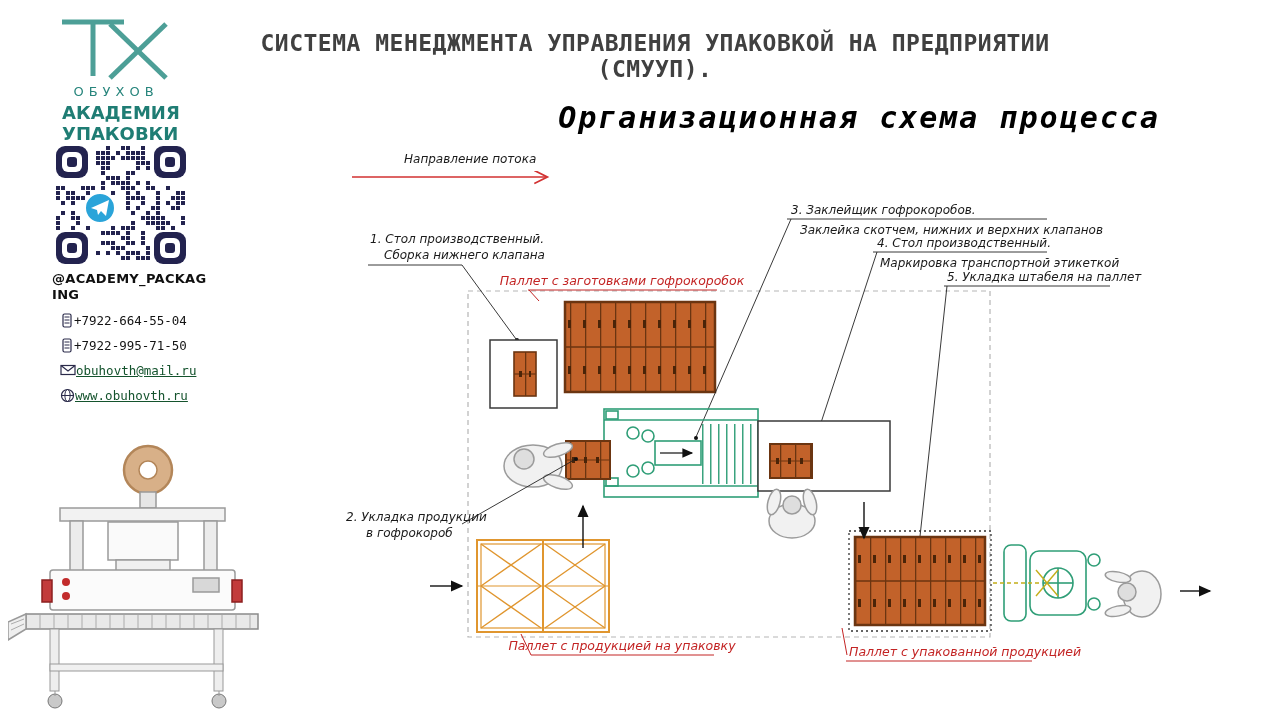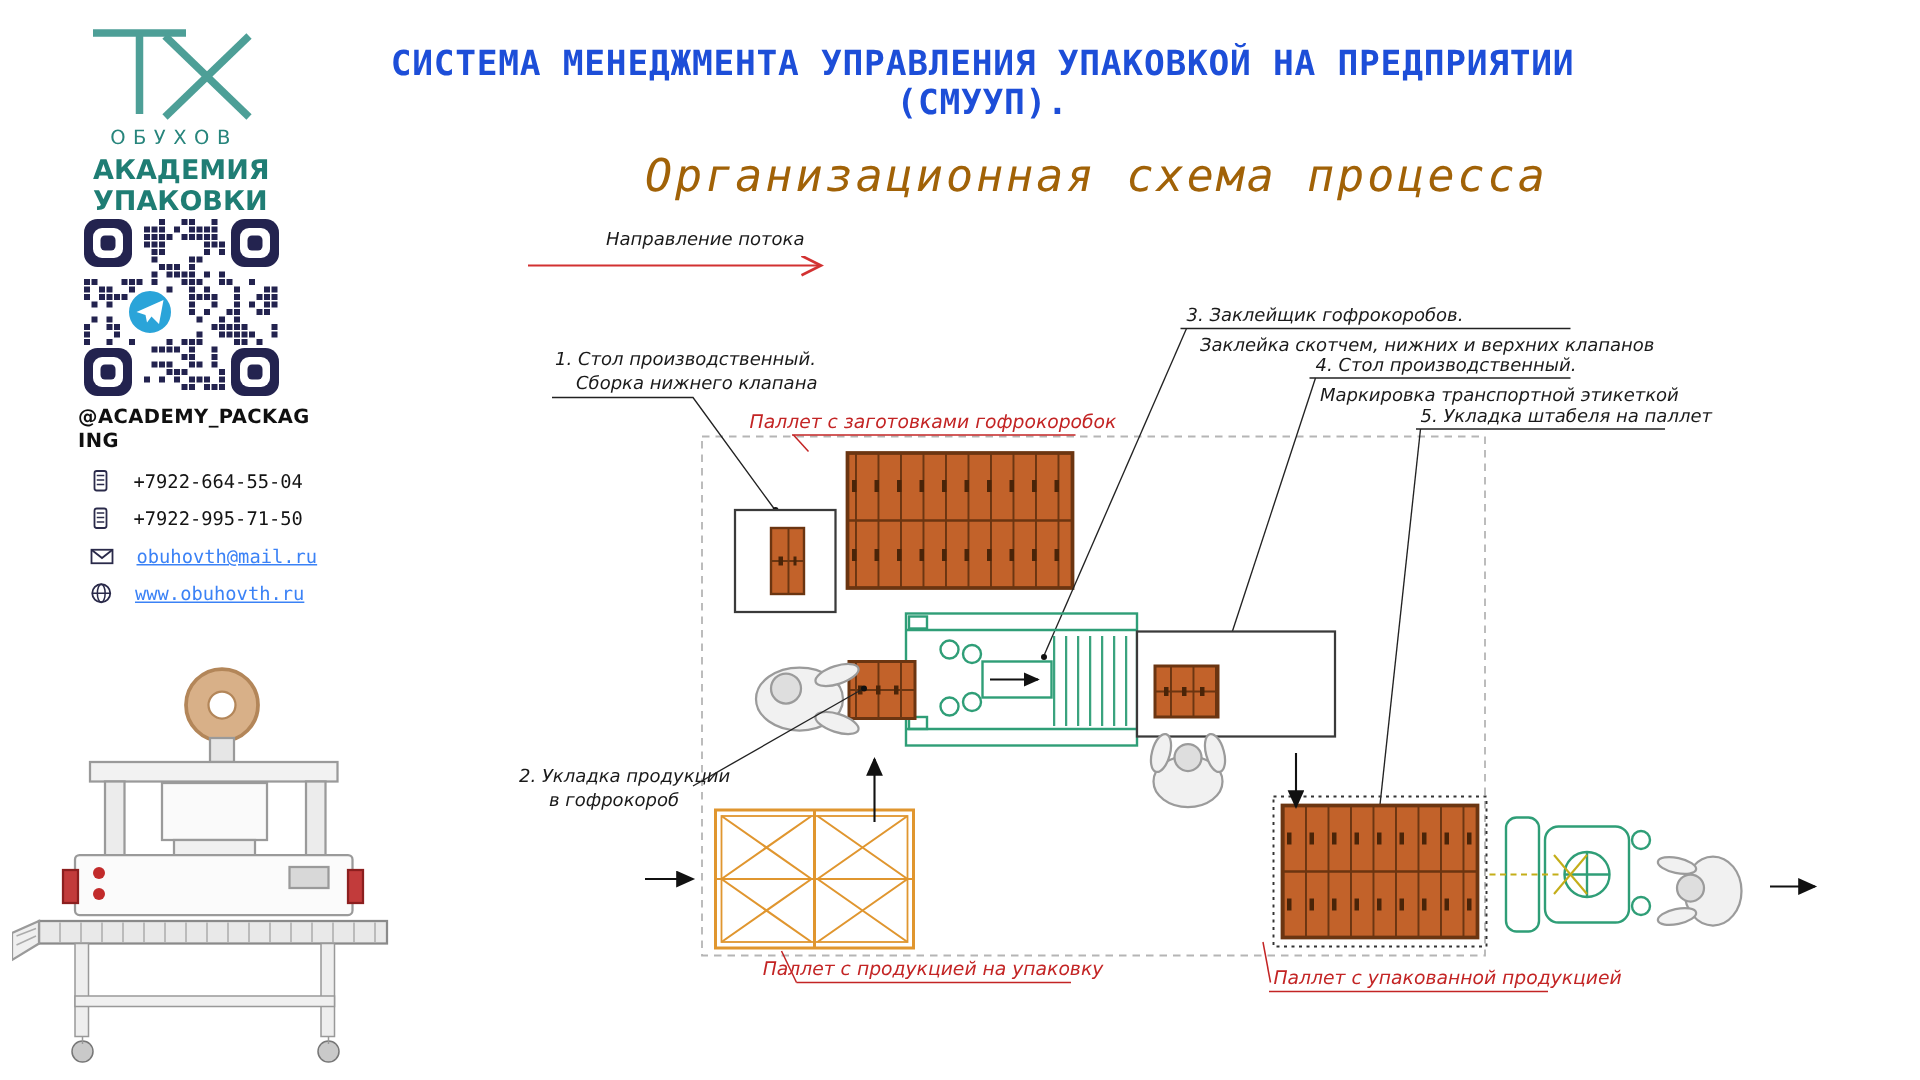--- a/index.html
+++ b/index.html
@@ -2,30 +2,30 @@
 <html><head>
 <meta charset="utf-8">
 <style>
   *{margin:0;padding:0;box-sizing:border-box}
   html,body{width:1280px;height:720px;background:#fff;overflow:hidden}
   body{font-family:"DejaVu Sans",sans-serif}
   .page{position:relative;width:1280px;height:720px;background:#ffffff}
   .abs{position:absolute}
   .title{left:220px;top:30px;width:870px;text-align:center;
          font-family:"DejaVu Sans Mono",monospace;font-weight:bold;font-size:23px;
-         color:#1d4ed8;letter-spacing:.5px}
-  .subtitle{left:430px;top:100px;width:730px;text-align:left;
-         font-family:"DejaVu Sans Mono",monospace;font-style:italic;font-weight:normal;
-         font-size:30px;letter-spacing:2px;color:#a16207}
+         color:#404040;letter-spacing:.5px}
+  .subtitle{left:430px;top:100px;width:730px;text-align:right;
+         font-family:"DejaVu Sans Mono",monospace;font-style:italic;font-weight:bold;
+         font-size:30px;letter-spacing:2px;color:#000000}
   .handle{left:52px;top:271px;width:156px;font-weight:bold;
          font-size:13px;letter-spacing:.3px;word-break:break-all;color:#101010;line-height:1.25}
   .contacts{left:60px;top:313px;display:flex;flex-direction:column;gap:10px}
-  .crow{display:flex;align-items:center;gap:15px;
+  .crow{display:flex;gap:0;
         font-family:"DejaVu Sans Mono",monospace;font-size:12.5px;color:#141414}
-  .crow .link{color:#3b82f6;text-decoration:underline;cursor:pointer}
+  .crow .link{color:#14532d;text-decoration:underline;cursor:pointer}
   svg{display:block}
   svg text{font-family:"DejaVu Sans",sans-serif}
   .dtext{font-style:italic;font-size:12px;fill:#1a1a1a}
   .dred{font-style:italic;font-size:12.5px;fill:#c32424}
 </style>
 </head>
 <body>
 
 <div class="page">
 

